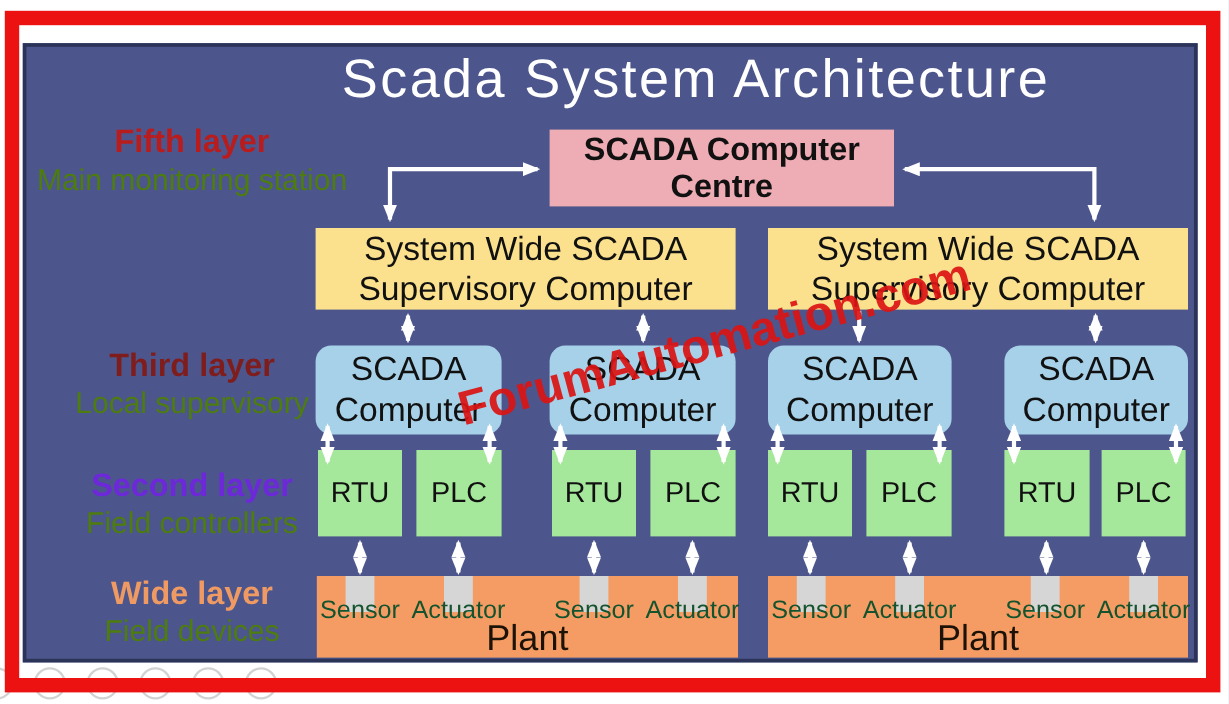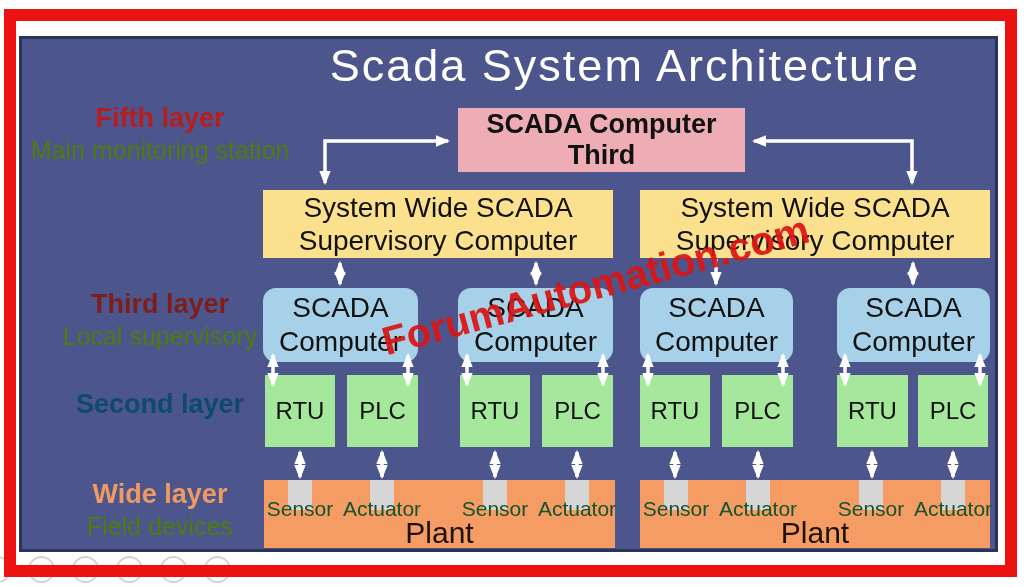--- a/index.html
+++ b/index.html
@@ -7,21 +7,21 @@
   #stage { position:relative; width:1024px; height:587px; background:#ffffff; overflow:hidden; }
 
   
   .red-frame { position:absolute; left:4px; top:9px; width:1013px; height:568px;
     border:12px solid #ec1212; z-index:4; pointer-events:none; }
 
   
   .panel { position:absolute; left:19px; top:36px; width:979px; height:516px;
     background:#4d568c; border:3px solid #2c3358; z-index:1; }
 
-  .title { position:absolute; left:240px; top:40px; width:680px; text-align:right;
+  .title { position:absolute; left:240px; top:40px; width:680px; text-align:center;
     color:#ffffff; font-size:45px; letter-spacing:2px; z-index:2; }
 
   .layer-label { position:absolute; left:14px; width:292px; text-align:center; z-index:2; }
   .layer-label .lname { font-weight:bold; font-size:27px; line-height:33px; }
   .layer-label .ldesc { color:#4d7c0f; font-size:25px; line-height:30px; }
 
   .box { position:absolute; display:flex; align-items:center; justify-content:center;
     text-align:center; color:#111; z-index:2; }
   .pink   { background:#eeacb4; font-weight:bold; font-size:27px; }
   .yellow { background:#fbe18e; font-size:28px; line-height:33px; }
@@ -64,28 +64,29 @@
 
   <div class="layer-label" style="top:102px">
     <div class="lname" style="color: #b91c1c;">Fifth layer</div>
     <div class="ldesc">Main monitoring station</div>
   </div>
   <div class="layer-label" style="top:288px">
     <div class="lname" style="color: #7f1d1d;">Third layer</div>
     <div class="ldesc">Local supervisory</div>
   </div>
   <div class="layer-label" style="top:388px">
-    <div class="lname" style="color: #0c4a6e;">Second layer</div>
+    <div class="lname" style="color: #6d28d9;">Second layer</div>
+    <div class="ldesc">Field controllers</div>
   </div>
   <div class="layer-label" style="top:478px">
     <div class="lname" style="color: rgb(239, 154, 99);">Wide layer</div>
     <div class="ldesc">Field devices</div>
   </div>
 
-  <div class="box pink" style="left:458px;top:108px;width:287px;height:64px">SCADA Computer Third</div>
+  <div class="box pink" style="left:458px;top:108px;width:287px;height:64px">SCADA Computer Centre</div>
 
   <div class="box yellow" style="left:263px;top:190px;width:350px;height:68px">
     <div><span>System Wide SCADA</span><br>
          <span>Supervisory Computer</span></div>
   </div>
   <div class="box yellow" style="left:640px;top:190px;width:350px;height:68px">
     <div><span>System Wide SCADA</span><br>
          <span>Supervisory Computer</span></div>
   </div>
 

